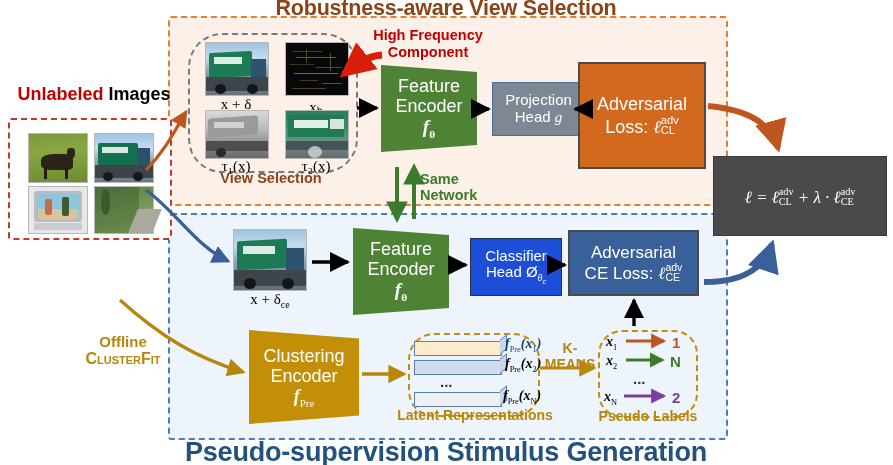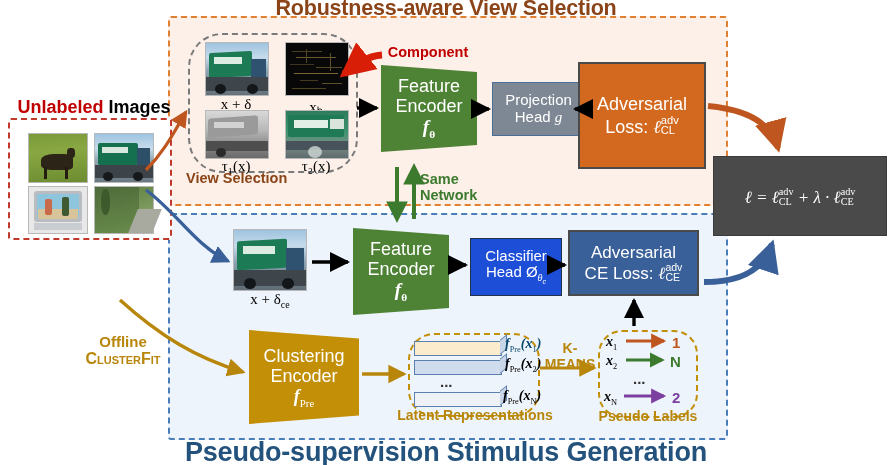--- a/index.html
+++ b/index.html
@@ -55,23 +55,23 @@
   #latent-group{left:408px;top:333px;width:128px;height:80px;
       border:2.2px dashed #c28f06;border-radius:26px;}
   #pseudo-group{left:598px;top:330px;width:96px;height:84px;
       border:2.2px dashed #c28f06;border-radius:24px;}
   .gold-lbl{color:#b8860b;font-weight:bold;font-size:14px;text-align:center;}
   
   #hfc{left:358px;top:27px;width:140px;color:#c00000;font-weight:bold;
        font-size:14.5px;line-height:1.15;text-align:center;}
   #same-net{left:420px;top:172px;color:#3c7a2e;font-weight:bold;
        font-size:14.5px;line-height:1.1;}
-  #view-sel-lbl{left:186px;top:170px;width:170px;
+  #view-sel-lbl{left:186px;top:170px;width:170px;text-align:center;
        color:#8a4418;font-weight:bold;font-size:14.5px;}
-  #unlabeled{left:6px;top:97px;width:176px;text-align:center;font-size:18px;
+  #unlabeled{left:6px;top:84px;width:176px;text-align:center;font-size:18px;
        font-weight:bold;}
   #unlabeled .red{color:#c00000;}
   #offline{left:58px;top:333px;width:130px;text-align:center;
        color:#b8860b;font-weight:bold;font-size:15px;line-height:1.15;}
   .sc{font-variant:small-caps;}
   #kmeans{left:540px;top:340px;width:60px;text-align:center;
        color:#b8860b;font-weight:bold;font-size:14px;}
   
   .bar{position:absolute;height:13px;width:86px;border:1.3px solid #5b7fae;}
   .bar::after{content:"";position:absolute;right:-6px;top:-5px;
@@ -165,21 +165,21 @@
   background-image:linear-gradient(180deg,#2e7d5d 0%,#3f9470 45%,#7b8e86 72%,#5e6a6e 100%);">
   <div style="position:absolute;left:2px;top:4px;width:56px;height:22px;background:#1f7a55;border-radius:2px;"></div>
   <div style="position:absolute;left:8px;top:9px;width:34px;height:8px;background:#e2efe7;"></div>
   <div style="position:absolute;left:44px;top:8px;width:14px;height:10px;background:#d8e4dc;"></div>
   <div style="position:absolute;left:0;top:30px;width:62px;height:9px;background:#47525a;"></div>
   <div style="position:absolute;left:22px;top:35px;width:14px;height:12px;background:#cfd8d4;border-radius:50%;opacity:.8;"></div>
 </div>
 <div class="abs cap" style="left:278px;top:158px;width:76px;">τ₂(x)</div>
 
 <div class="abs" id="hfc">
-  <br>
+  <span>High Frequency</span><br>
   <span>Component</span>
 </div>
 
 <div class="abs box trap" id="feat-enc-1">
   <span>Feature</span>
   <span>Encoder</span>
   <span class="mbold" style="font-size:19px;">f<sub class="sb">θ</sub></span>
 </div>
 
 <div class="abs box" id="proj-head">

